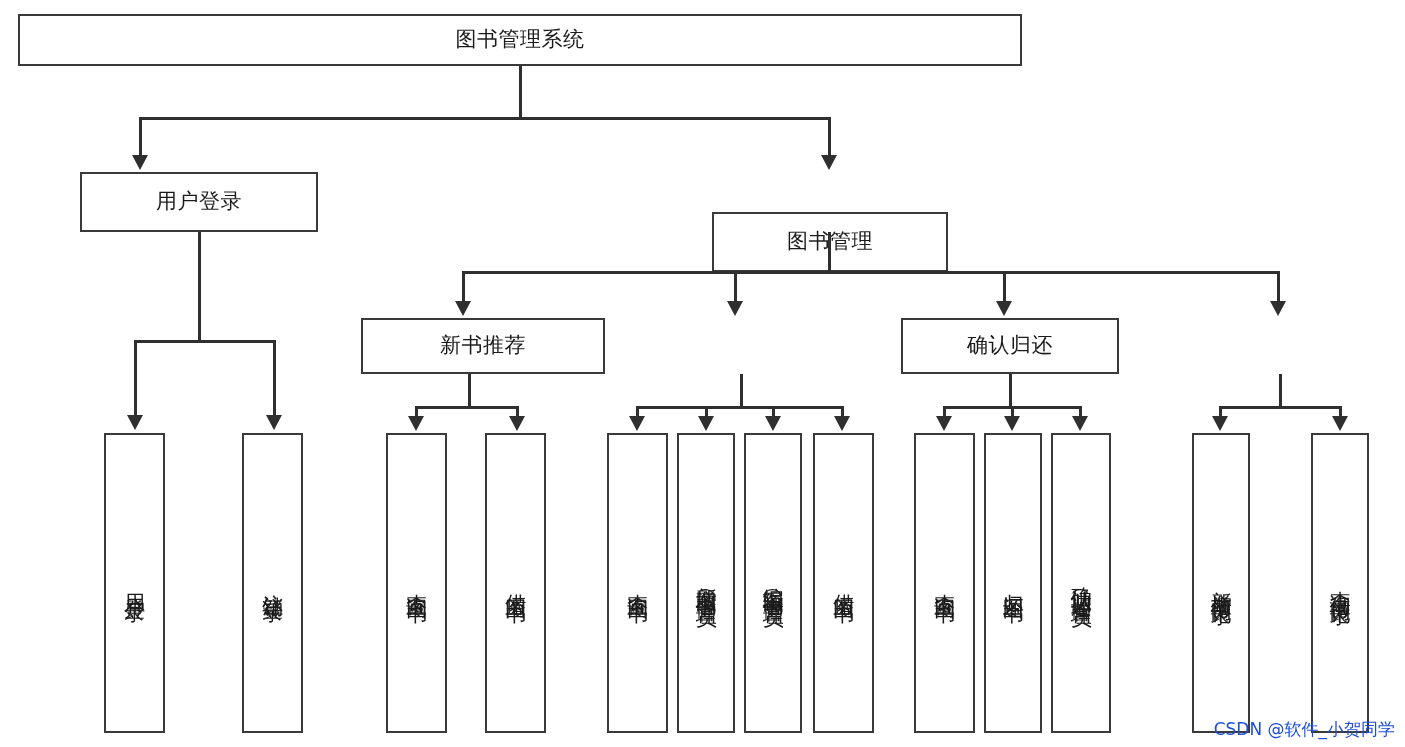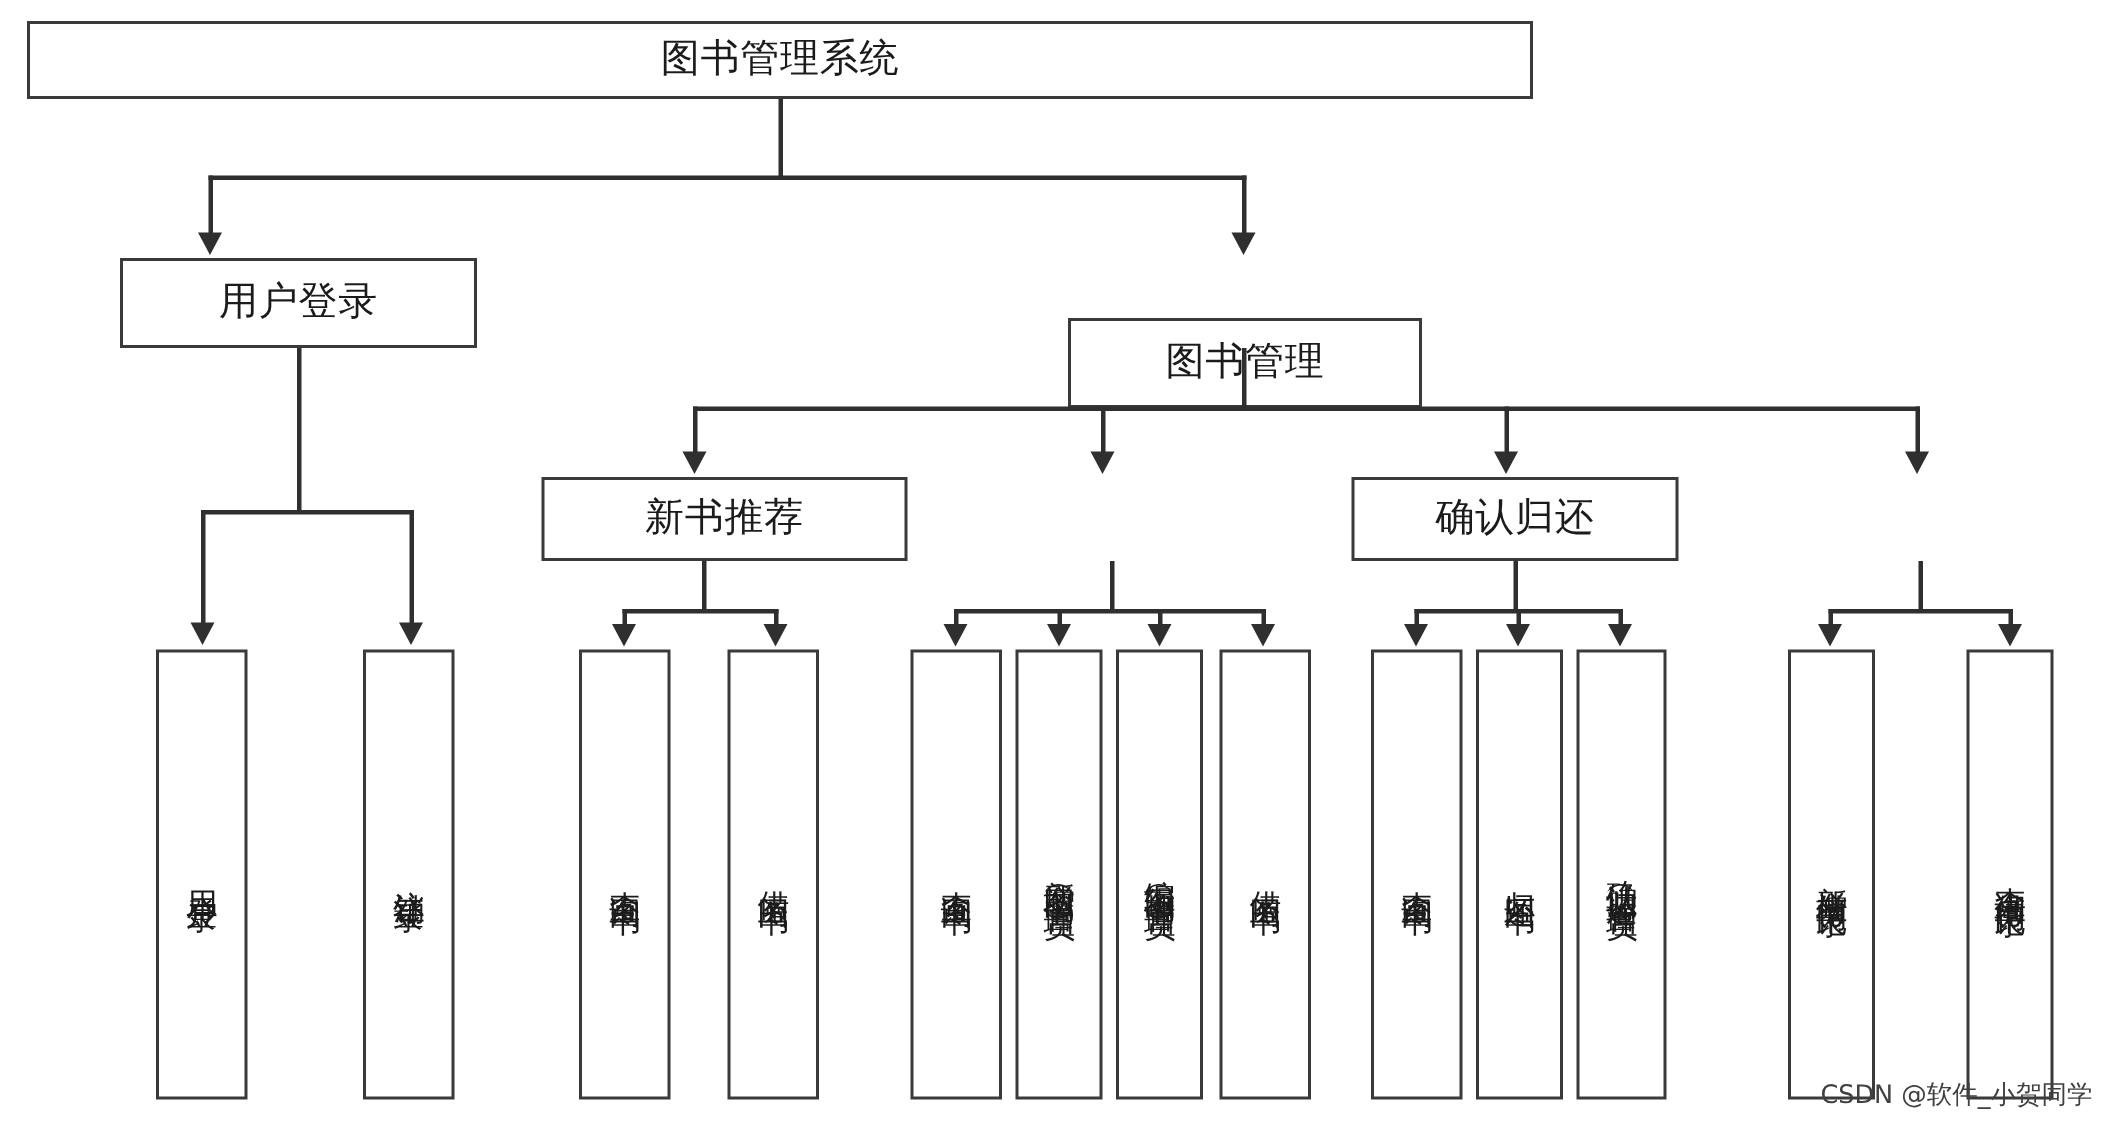--- a/index.html
+++ b/index.html
@@ -22,21 +22,21 @@
     box-sizing: border-box;
     border: 2px solid #3a3a3a;
     background: #ffffff;
     display: flex;
     align-items: center;
     justify-content: center;
     color: #1b1b1b;
     text-align: center;
   }
   .node.horiz {
-    font-size: 26px;
+    font-size: 21px;
     letter-spacing: 0.5px;
     line-height: 1.2;
   }
   .node.vert {
     writing-mode: vertical-rl;
     text-orientation: upright;
     font-size: 21px;
     line-height: 1.25;
     letter-spacing: 3px;
     padding: 6px 0;
@@ -58,21 +58,21 @@
     height: 0;
     border-left: 8px solid transparent;
     border-right: 8px solid transparent;
     border-top: 15px solid #2f2f2f;
   }
   #watermark {
     position: absolute;
     right: 10px;
     bottom: 6px;
     font-size: 17px;
-    color: #404040;
+    color: #1d4ed8;
     white-space: nowrap;
     font-family: "DejaVu Sans", "Liberation Sans", sans-serif;
   }
 </style>
 </head>
 <body>
 
 <div id="canvas">
 
   <div class="node horiz" style="left:18px; top:14px; width:1004px; height:52px;">

